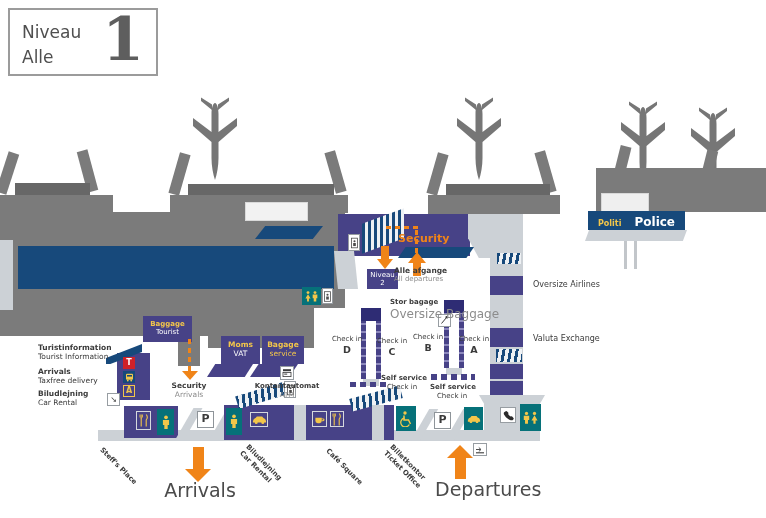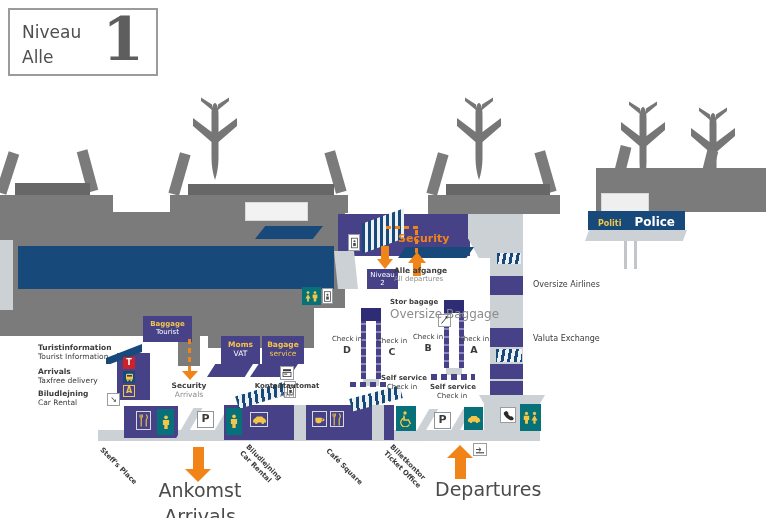--- a/index.html
+++ b/index.html
@@ -381,21 +381,20 @@
   <div class="lbl rot" style="left:104px;top:446px">Steff's Place</div>
   <div class="lbl rot" style="left:250px;top:443px">Biludlejning
 Car Rental</div>
   <div class="lbl rot" style="left:330px;top:447px">Café Square</div>
   <div class="lbl rot" style="left:394px;top:443px">Billetkontor
 Ticket Office</div>
 
   <div class="a or z7" style="left:193px;top:447px;width:11px;height:22px"></div>
   <div class="a tri" style="left:185px;top:469px;border-left:13px solid rgba(0,0,0,0);border-right:13px solid rgba(0,0,0,0);border-top:13px solid #f08418"></div>
   <div class="bigarrow-lbl ctr" style="left:148px;top:478px;width:104px">
-    <div>Ankomst</div>
     <div>Arrivals</div>
   </div>
 
   <div class="a tri" style="left:447px;top:445px;border-left:13px solid rgba(0,0,0,0);border-right:13px solid rgba(0,0,0,0);border-bottom:13px solid #f08418"></div>
   <div class="a or z7" style="left:455px;top:458px;width:11px;height:21px"></div>
   <div class="bigarrow-lbl" style="left:435px;top:477px">
     <div>Departures</div>
   </div>
 
 </div>

